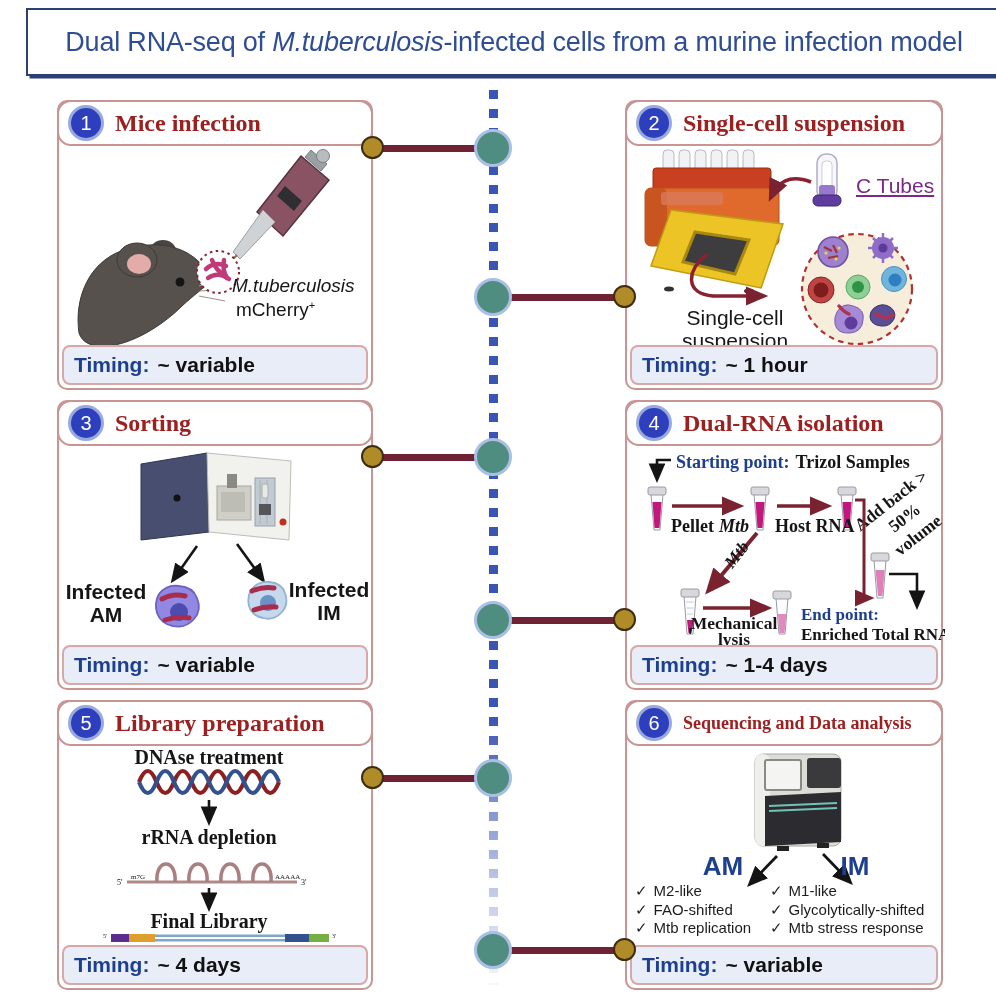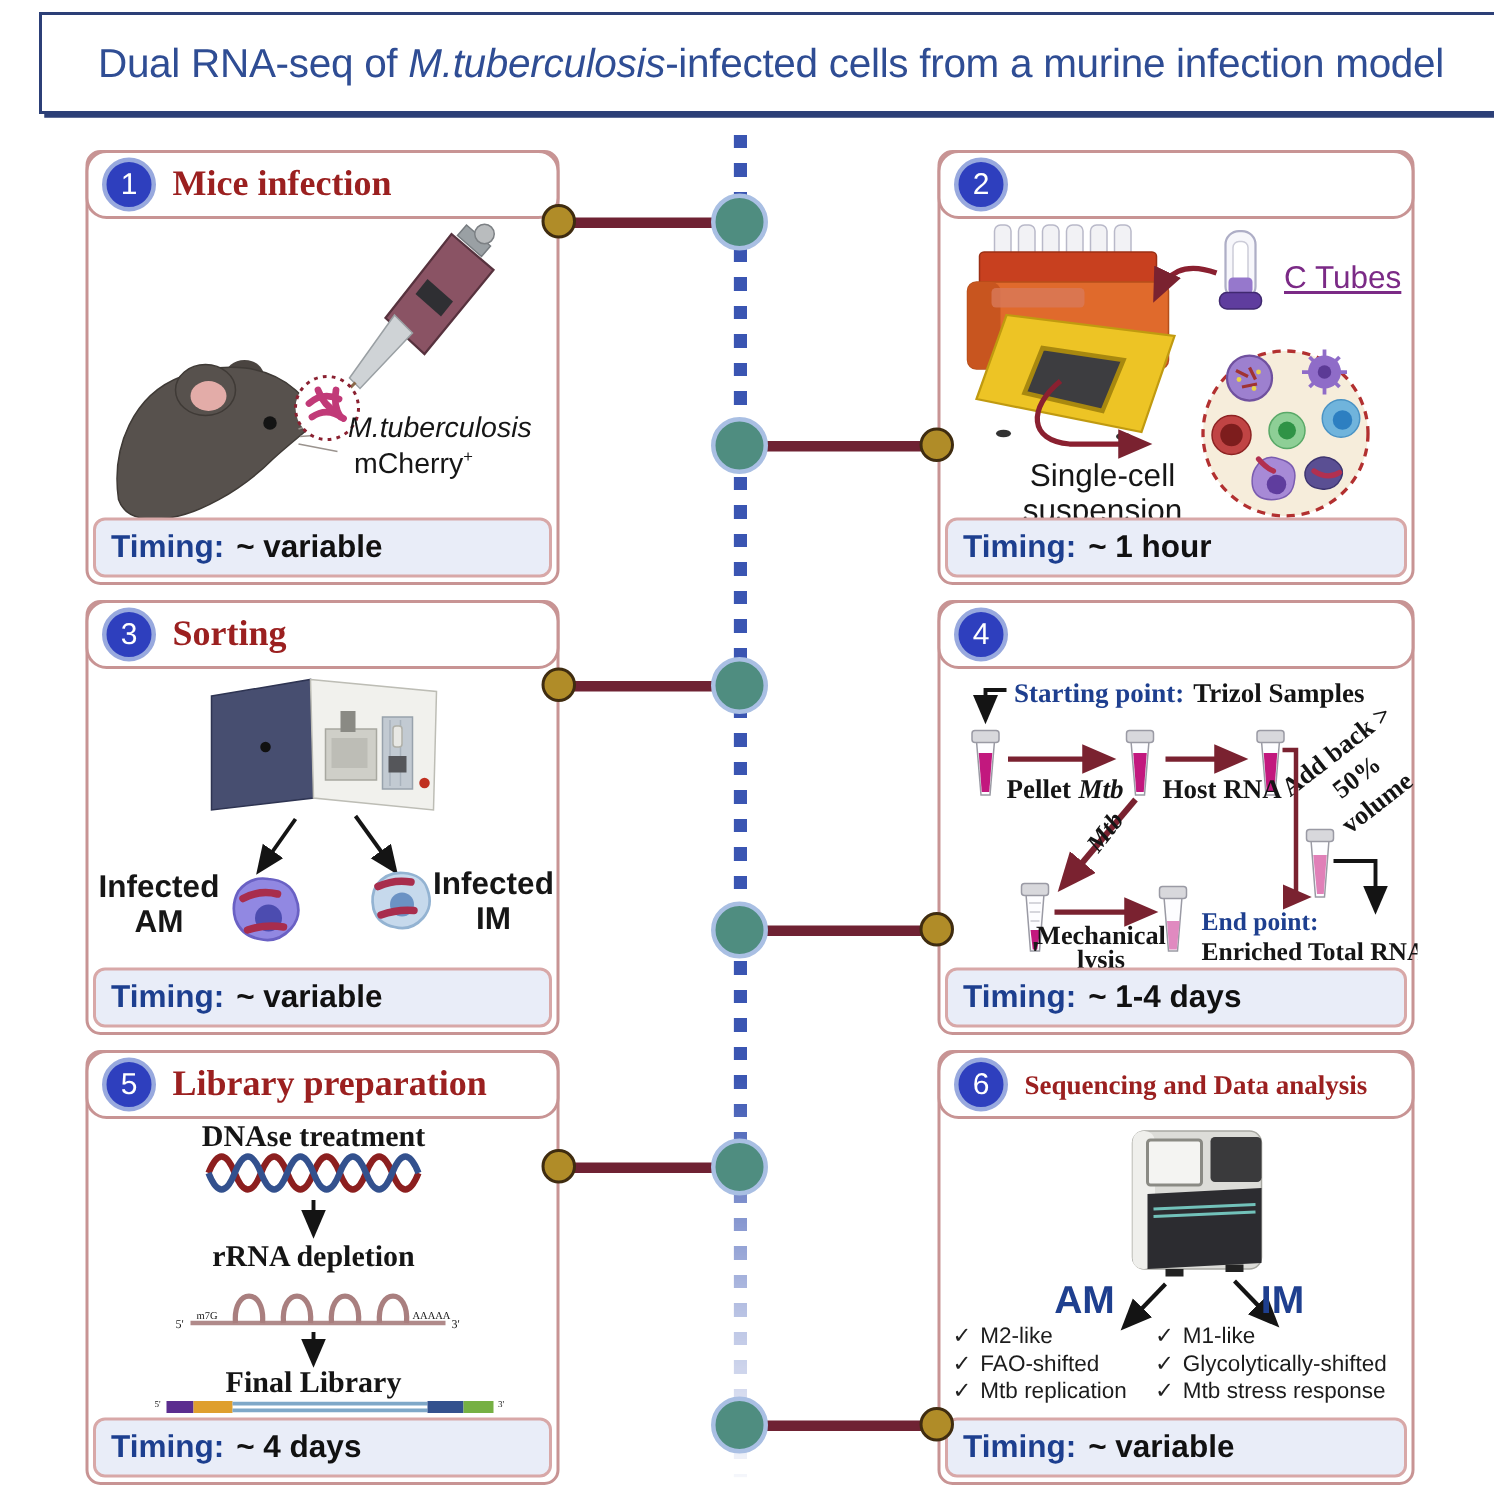--- a/index.html
+++ b/index.html
@@ -141,20 +141,21 @@
     </div>
     <footer class="ptime">
       <span class="tl">Timing:</span>
         <span class="tv">~ variable</span>
     </footer>
   </section>
 
   <section class="panel r" style="left:625px;top:100px">
     <header class="phead">
       <span class="badge">2</span>
+      <h2 class="ptitle">Single-cell suspension</h2>
     </header>
     <div class="pbody">
       <svg width="318" height="198" viewBox="0 0 318 198">
         <g>
           <g fill="#f2f2f5" stroke="#b9b9c9">
             <rect x="36" y="2" width="11" height="22" rx="4"></rect>
               <rect x="52" y="2" width="11" height="22" rx="4"></rect>
               <rect x="68" y="2" width="11" height="22" rx="4"></rect>
             <rect x="84" y="2" width="11" height="22" rx="4"></rect>
               <rect x="100" y="2" width="11" height="22" rx="4"></rect>
@@ -264,20 +265,21 @@
     </div>
     <footer class="ptime">
       <span class="tl">Timing:</span>
         <span class="tv">~ variable</span>
     </footer>
   </section>
 
   <section class="panel r" style="left:625px;top:400px">
     <header class="phead">
       <span class="badge">4</span>
+      <h2 class="ptitle">Dual-RNA isolation</h2>
     </header>
     <div class="pbody">
       <svg width="318" height="198" viewBox="0 0 318 198">
         <path d="M 44 12 L 30 12 L 30 31" fill="none" stroke="#141414" stroke-width="2.6" marker-end="url(#ahb)"></path>
         <text x="49" y="20" font-size="18" class="tb"><tspan class="blue">Starting point:</tspan><tspan dx="6">Trizol Samples</tspan></text>
 
         <g>
           <polygon points="24,46 36,46 33,82 27,82" fill="#fdfdff" stroke="#9a9aa4"></polygon>
             <polygon points="25.5,54 34.5,54 32.5,80 27.5,80" fill="#c2187e"></polygon>
             <rect x="21" y="39" width="18" height="8" rx="2" fill="#d8d8dc" stroke="#9a9aa4"></rect>

